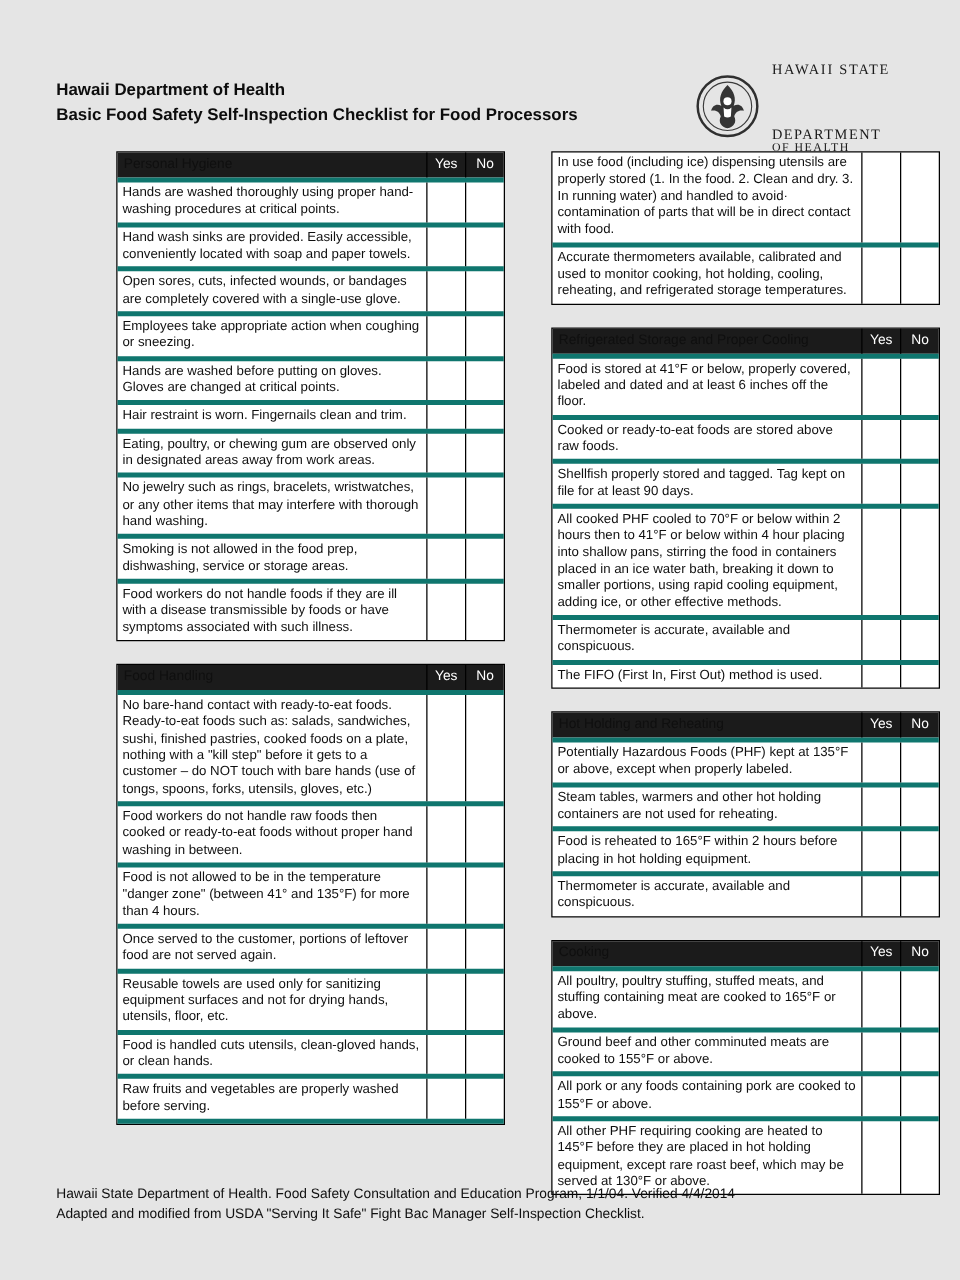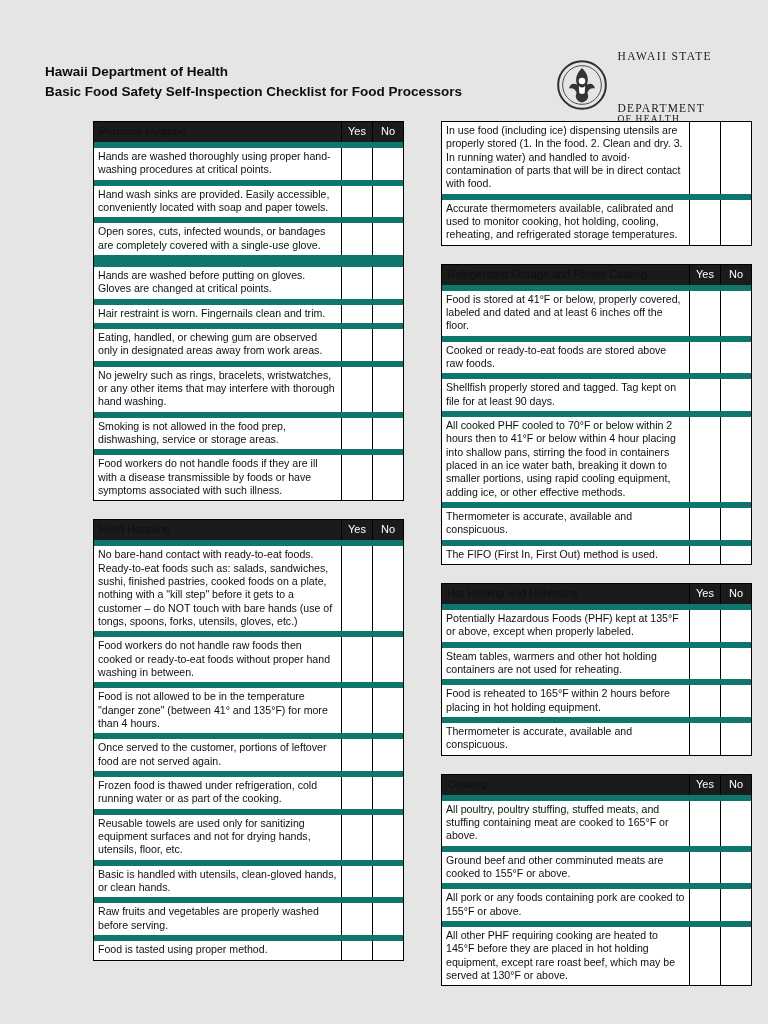--- a/index.html
+++ b/index.html
@@ -12,21 +12,21 @@
   .doc-header { position:absolute; top:62px; left:45px; }
   .doc-title { font-size:13.5px; font-weight:bold; line-height:1.45; color:#0d0d0d; }
   .logo { position:absolute; top:50px; right:56px; display:flex; align-items:center; gap:9px; }
   .logo-text { font-family:"Liberation Serif", serif; color:#1a1a1a; }
   .logo-l1 { font-size:11.5px; letter-spacing:1.4px; }
   .logo-l2 { font-size:11.5px; letter-spacing:1.2px;margin-top:40px; }
   .logo-l3 { font-size:9.5px; letter-spacing:1.2px; }
   .content { position:absolute; top:121px; left:55px; display:flex; gap:37px;margin-left:38px; }
   .col { width:311px; }
   .checklist-table { border:1px solid #000; margin-bottom:18px; background:#fff; }
-  .row { display:flex; border-top:6px solid #0f766e; align-items:stretch; }
+  .row { display:flex; border-top:4px solid #0f766e; align-items:stretch; }
   .row:first-child { border-top:none; }
   .cell-text { flex:1; padding:2px 4px 3px 4px; font-size:10.6px; line-height:1.26; color:#0f0f0f; }
   .cell-check { width:31px; flex:0 0 31px; border-left:1px solid #000; }
   .thead { background:#1b1b1b; color:#ffffff; }
   .thead .cell-text { font-size:11px; padding:3px 5px; }
   .thead .cell-check { font-size:11px; text-align:center; padding:3px 0; color:#fff; }
   .doc-footer { position:absolute; left:45px; top:948px; font-size:11px; line-height:1.45; color:#0f0f0f; }
 </style>
 </head>
 <body>
@@ -72,35 +72,36 @@
             <div class="cell-text">Hand wash sinks are provided.  Easily accessible, conveniently located with soap and paper towels.</div>
             <div class="cell-check"></div>
             <div class="cell-check"></div>
           </div>
           <div class="row">
             <div class="cell-text">Open sores, cuts, infected wounds, or bandages are completely covered with a single-use glove.</div>
             <div class="cell-check"></div>
             <div class="cell-check"></div>
           </div>
           <div class="row">
+            <div class="cell-text">Employees take appropriate action when coughing or sneezing.</div>
             <div class="cell-check"></div>
             <div class="cell-check"></div>
           </div>
           <div class="row">
             <div class="cell-text">Hands are washed before putting on gloves. Gloves are changed at critical points.</div>
             <div class="cell-check"></div>
             <div class="cell-check"></div>
           </div>
           <div class="row">
             <div class="cell-text">Hair restraint is worn. Fingernails clean and trim.</div>
             <div class="cell-check"></div>
             <div class="cell-check"></div>
           </div>
           <div class="row">
-            <div class="cell-text">Eating, handled, or chewing gum are observed only in designated areas away from work areas.</div>
+            <div class="cell-text">Eating, poultry, or chewing gum are observed only in designated areas away from work areas.</div>
             <div class="cell-check"></div>
             <div class="cell-check"></div>
           </div>
           <div class="row">
             <div class="cell-text">No jewelry such as rings, bracelets, wristwatches, or any other items that may interfere with thorough hand washing.</div>
             <div class="cell-check"></div>
             <div class="cell-check"></div>
           </div>
           <div class="row">
             <div class="cell-text">Smoking is not allowed in the food prep, dishwashing, service or storage areas.</div>
@@ -133,41 +134,35 @@
             <div class="cell-text">Food is not allowed to be in the temperature "danger zone" (between 41° and 135°F) for more than 4 hours.</div>
             <div class="cell-check"></div>
             <div class="cell-check"></div>
           </div>
           <div class="row">
             <div class="cell-text">Once served to the customer, portions of leftover food are not served again.</div>
             <div class="cell-check"></div>
             <div class="cell-check"></div>
           </div>
           <div class="row">
-            <div class="cell-text">Frozen food is thawed under refrigeration, cold running water or as part of the cooking.</div>
-            <div class="cell-check"></div>
-            <div class="cell-check"></div>
-          </div>
-          <div class="row">
             <div class="cell-text">Reusable towels are used only for sanitizing equipment surfaces and not for drying hands, utensils, floor, etc.</div>
             <div class="cell-check"></div>
             <div class="cell-check"></div>
           </div>
           <div class="row">
-            <div class="cell-text">Basic is handled with utensils, clean-gloved hands, or clean hands.</div>
+            <div class="cell-text">Food is handled cuts utensils, clean-gloved hands, or clean hands.</div>
             <div class="cell-check"></div>
             <div class="cell-check"></div>
           </div>
           <div class="row">
             <div class="cell-text">Raw fruits and vegetables are properly washed before serving.</div>
             <div class="cell-check"></div>
             <div class="cell-check"></div>
           </div>
           <div class="row">
-            <div class="cell-text">Food is tasted using proper method.</div>
             <div class="cell-check"></div>
             <div class="cell-check"></div>
           </div>
         </div>
       </div>
     <div class="col" id="right-col">
         <div class="checklist-table">
           <div class="row">
             <div class="cell-text">In use food (including ice) dispensing utensils are properly stored (1. In the food.  2. Clean and dry.  3. In running water) and handled to avoid· contamination of parts that will be in direct contact with food.</div>
             <div class="cell-check"></div>
@@ -266,14 +261,18 @@
           </div>
           <div class="row">
             <div class="cell-text">All other PHF requiring cooking are heated to 145°F before they are placed in hot holding equipment, except rare roast beef, which may be served at 130°F or above.</div>
             <div class="cell-check"></div>
             <div class="cell-check"></div>
           </div>
         </div>
       </div>
   </div>
 
+  <div class="doc-footer">
+    <div>Hawaii State Department of Health.  Food Safety Consultation and Education Program, 1/1/04.  Verified 4/4/2014</div>
+    <div>Adapted and modified from USDA "Serving It Safe" Fight Bac Manager Self-Inspection Checklist.</div>
+  </div>
 
 </div>
 
 </body></html>

